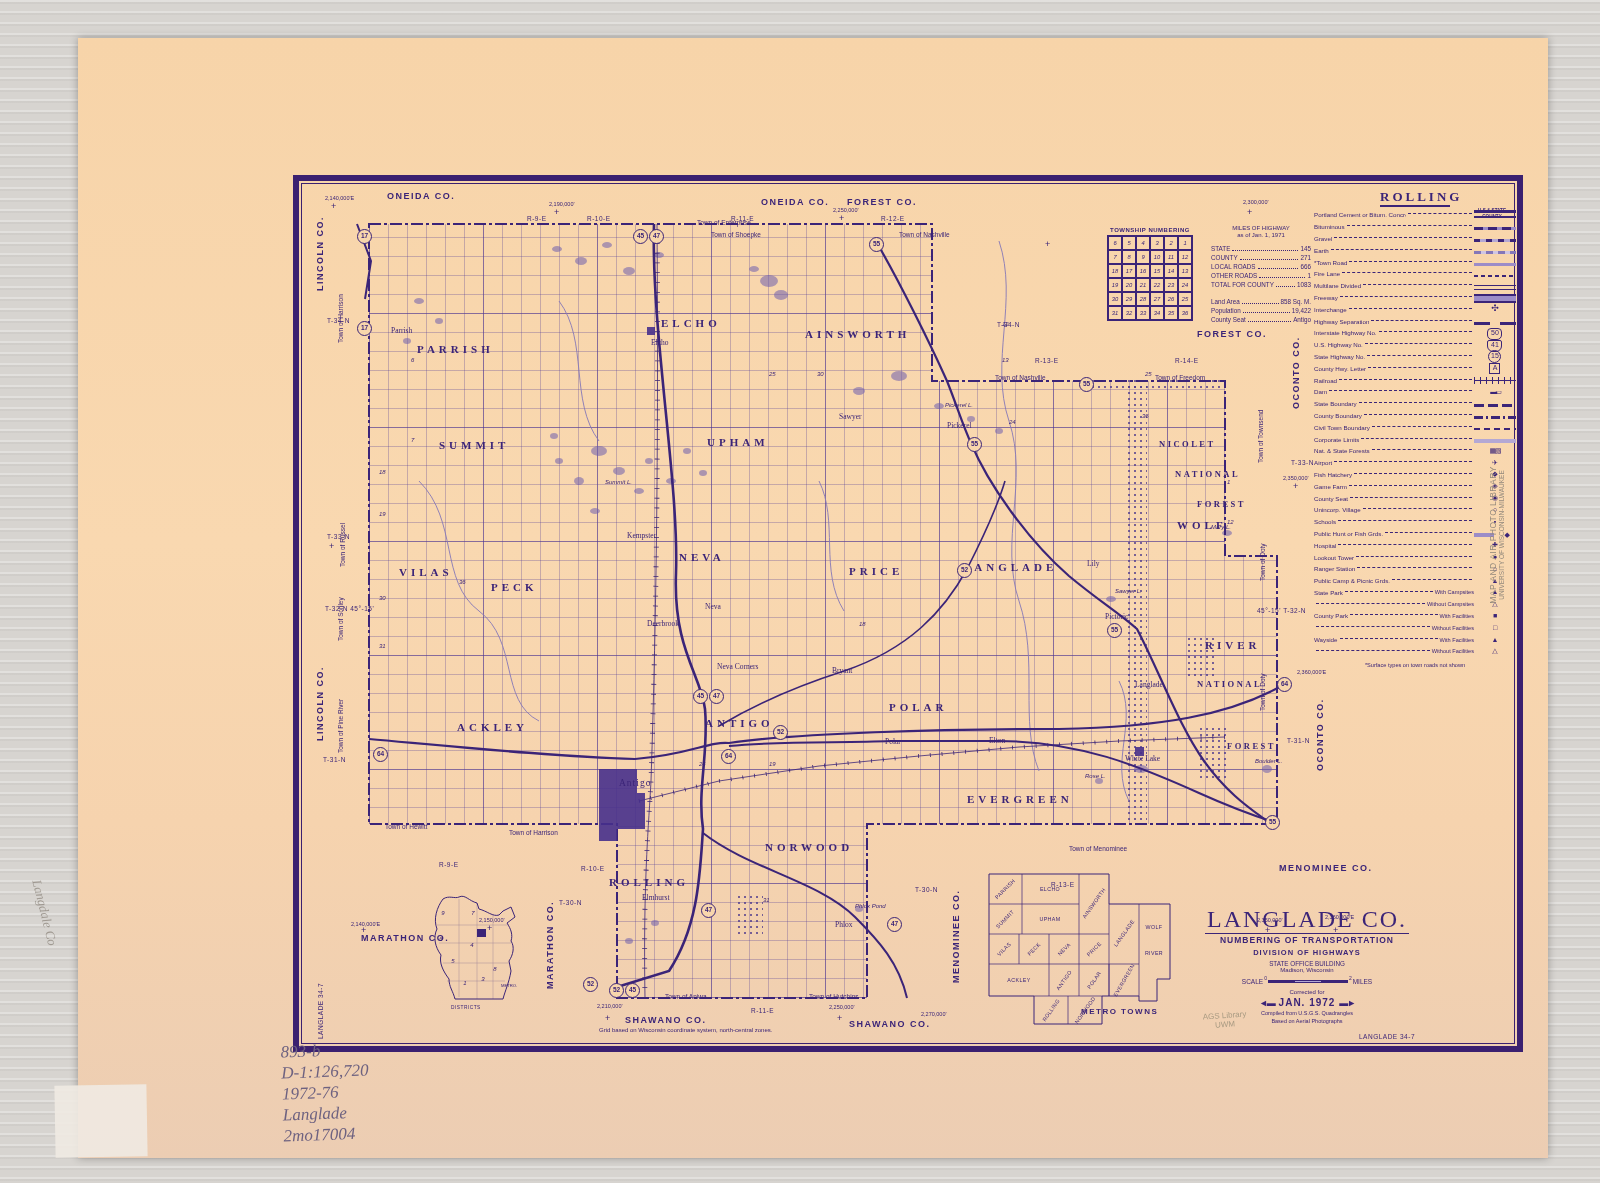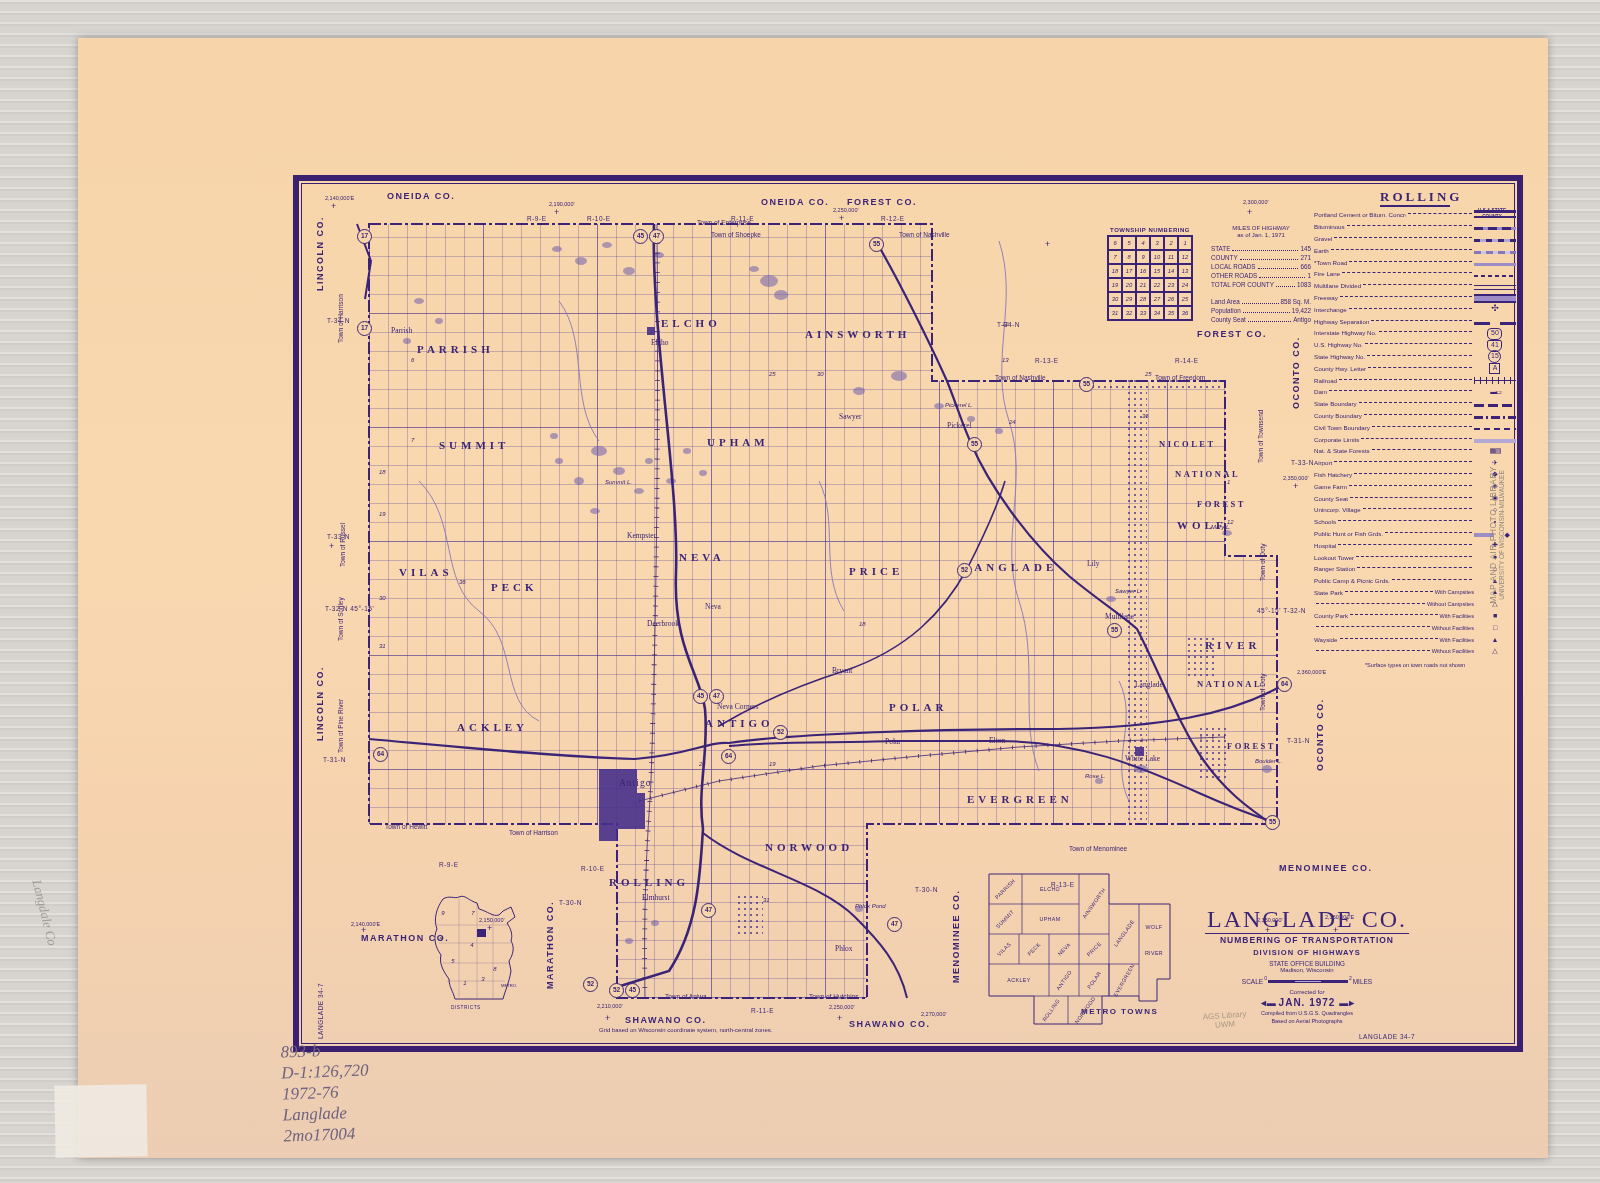--- a/index.html
+++ b/index.html
@@ -299,28 +299,28 @@
           <span class=" twp2" style="left: 898px; top: 498px;">NATIONAL</span>
           <span class=" twp2" style="left: 928px; top: 560px;">FOREST</span>
           <span class=" town" style="left: 92px; top: 145px;">Parrish</span>
           <span class=" town" style="left: 352px; top: 157px;">Elcho</span>
           <span class=" town" style="left: 540px; top: 231px;">Sawyer</span>
           <span class=" town" style="left: 648px; top: 240px;">Pickerel</span>
           <span class=" town" style="left: 788px; top: 378px;">Lily</span>
           <span class=" town" style="left: 328px; top: 350px;">Kempster</span>
           <span class=" town" style="left: 406px; top: 421px;">Neva</span>
           <span class=" town" style="left: 348px; top: 438px;">Deerbrook</span>
-          <span class=" town" style="left: 418px; top: 481px; margin-top: 40px;">Neva Corners</span>
+          <span class=" town" style="left: 418px; top: 481px;">Neva Corners</span>
           <span class=" town" style="left: 533px; top: 485px;">Bryant</span>
           <span class=" town" style="left: 586px; top: 556px;">Polar</span>
           <span class=" town" style="left: 690px; top: 555px;">Elton</span>
           <span class=" city" style="left: 320px; top: 597px;">Antigo</span>
           <span class=" town" style="left: 343px; top: 712px;">Elmhurst</span>
-          <span class=" town" style="left: 536px; top: 739px; margin-top: 24px;">Phlox</span>
-          <span class=" town" style="left: 806px; top: 431px;">Multilane</span>
+          <span class=" town" style="left: 536px; top: 739px;">Phlox</span>
+          <span class=" town" style="left: 806px; top: 431px;">Pictoric</span>
           <span class=" town" style="left: 836px; top: 499px;">Langlade</span>
           <span class=" town" style="left: 826px; top: 573px;">White Lake</span>
           <span class=" sec" style="left: 912px; top: 343px;">Mary L.</span>
           <span class=" sec" style="left: 956px; top: 577px;">Boulder L.</span>
           <span class=" sec" style="left: 786px; top: 592px;">Rose L.</span>
           <span class=" sec" style="left: 816px; top: 407px;">Sawyer L.</span>
           <span class=" sec" style="left: 646px; top: 221px;">Pickerel L.</span>
           <span class=" sec" style="left: 306px; top: 298px;">Summit L.</span>
           <span class=" sec" style="left: 556px; top: 722px;">Phlox Pond</span>
           <span class=" sh" style="left: 58px; top: 48px;">17</span>

